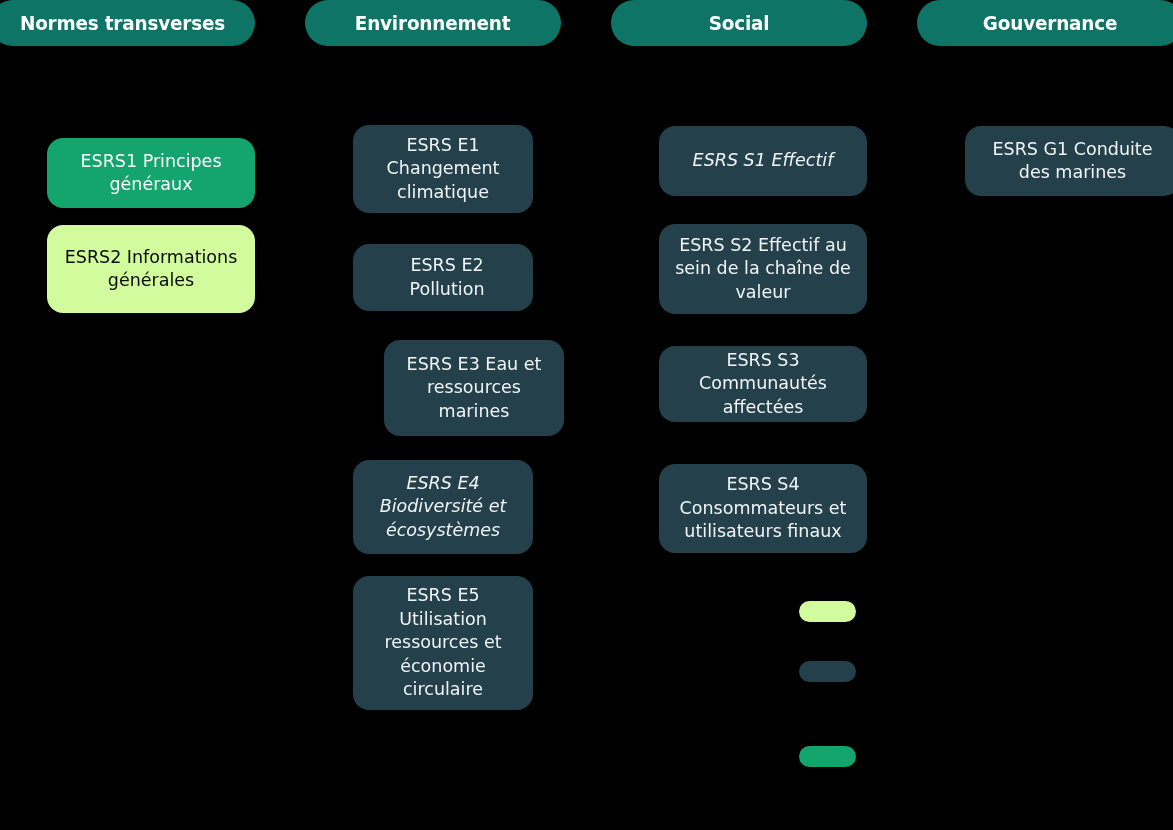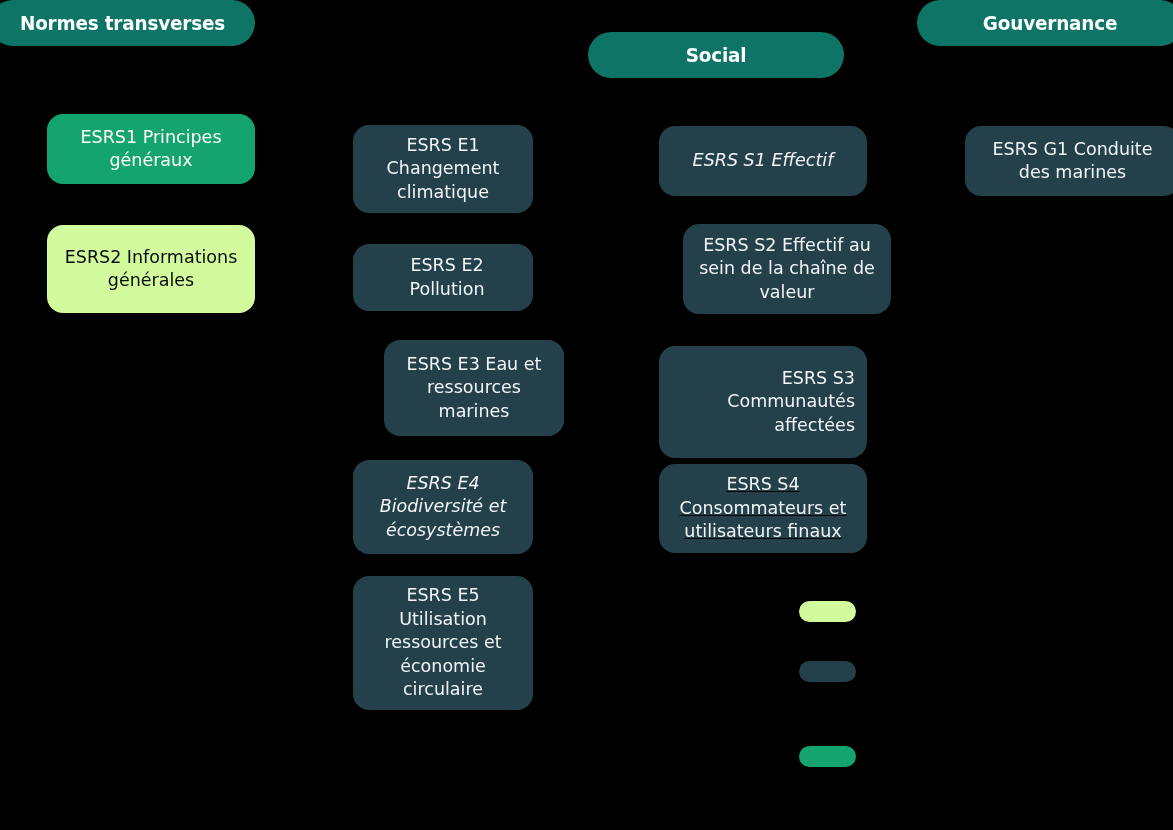--- a/index.html
+++ b/index.html
@@ -38,21 +38,21 @@
     font-family: "DejaVu Sans", sans-serif;
     font-size: 20px;
     font-weight: bold;
     letter-spacing: -0.2px;
     white-space: nowrap;
     transform: scaleX(0.92);
   }
 
   #hdr-0 { left: -10px;  width: 265px; }
   #hdr-1 { left: 305px;  width: 256px; }
-  #hdr-2 { left: 588px;  width: 256px; margin-top: 32px; }
+  #hdr-2 { left: 611px;  width: 256px; }
   #hdr-3 { left: 917px;  width: 266px; }
 
   
   .card {
     position: absolute;
     border-radius: 16px;
     display: flex;
     align-items: center;
     justify-content: center;
     box-sizing: border-box;
@@ -94,28 +94,31 @@
   #legend-2 { top: 746px; background: #14A46E; }
 </style>
 </head>
 <body>
 
 <div class="canvas">
 
   <div class="header-pill" id="hdr-0">
     <span class="header-label">Normes transverses</span>
   </div>
+  <div class="header-pill" id="hdr-1">
+    <span class="header-label">Environnement</span>
+  </div>
   <div class="header-pill" id="hdr-2">
     <span class="header-label">Social</span>
   </div>
   <div class="header-pill" id="hdr-3">
     <span class="header-label">Gouvernance</span>
   </div>
 
-  <div class="card theme-green col-0" style="top:114px; height:70px;">
+  <div class="card theme-green col-0" style="top:138px; height:70px;">
     <span class="card-label">ESRS1 Principes généraux</span>
   </div>
   <div class="card theme-lime col-0" style="top:225px; height:88px;">
     <span class="card-label">ESRS2 Informations générales</span>
   </div>
 
   <div class="card theme-dark col-1" style="top:125px; height:88px;">
     <span class="card-label">ESRS E1 Changement climatique</span>
   </div>
   <div class="card theme-dark col-1" style="top:244px; height:67px;padding-left:20px;">
@@ -127,27 +130,27 @@
   <div class="card theme-dark col-1" style="top:460px; height:94px;font-style:italic;">
     <span class="card-label">ESRS E4 Biodiversité et écosystèmes</span>
   </div>
   <div class="card theme-dark col-1" style="top:576px; height:134px;justify-content:center;">
     <span class="card-label">ESRS E5 Utilisation ressources et économie circulaire</span>
   </div>
 
   <div class="card theme-dark col-2" style="top:126px; height:70px;font-style:italic;">
     <span class="card-label">ESRS S1 Effectif</span>
   </div>
-  <div class="card theme-dark col-2" style="top:224px; height:90px;margin-left:24px;">
+  <div class="card theme-dark col-2" style="top:224px; height:90px;">
     <span class="card-label">ESRS S2 Effectif au sein de la chaîne de valeur</span>
   </div>
-  <div class="card theme-dark col-2" style="top:346px; height:112px;text-align:right;">
+  <div class="card theme-dark col-2" style="top:346px; height:76px;">
     <span class="card-label">ESRS S3 Communautés affectées</span>
   </div>
-  <div class="card theme-dark col-2" style="top:464px; height:89px;text-decoration:underline;">
+  <div class="card theme-dark col-2" style="top:464px; height:89px;">
     <span class="card-label">ESRS S4 Consommateurs et utilisateurs finaux</span>
   </div>
 
   <div class="card theme-dark col-3" style="top:126px; height:70px;">
     <span class="card-label">ESRS G1 Conduite des marines</span>
   </div>
 
   <div class="legend-pill" id="legend-0"></div>
   <div class="legend-pill" id="legend-1"></div>
   <div class="legend-pill" id="legend-2"></div>

